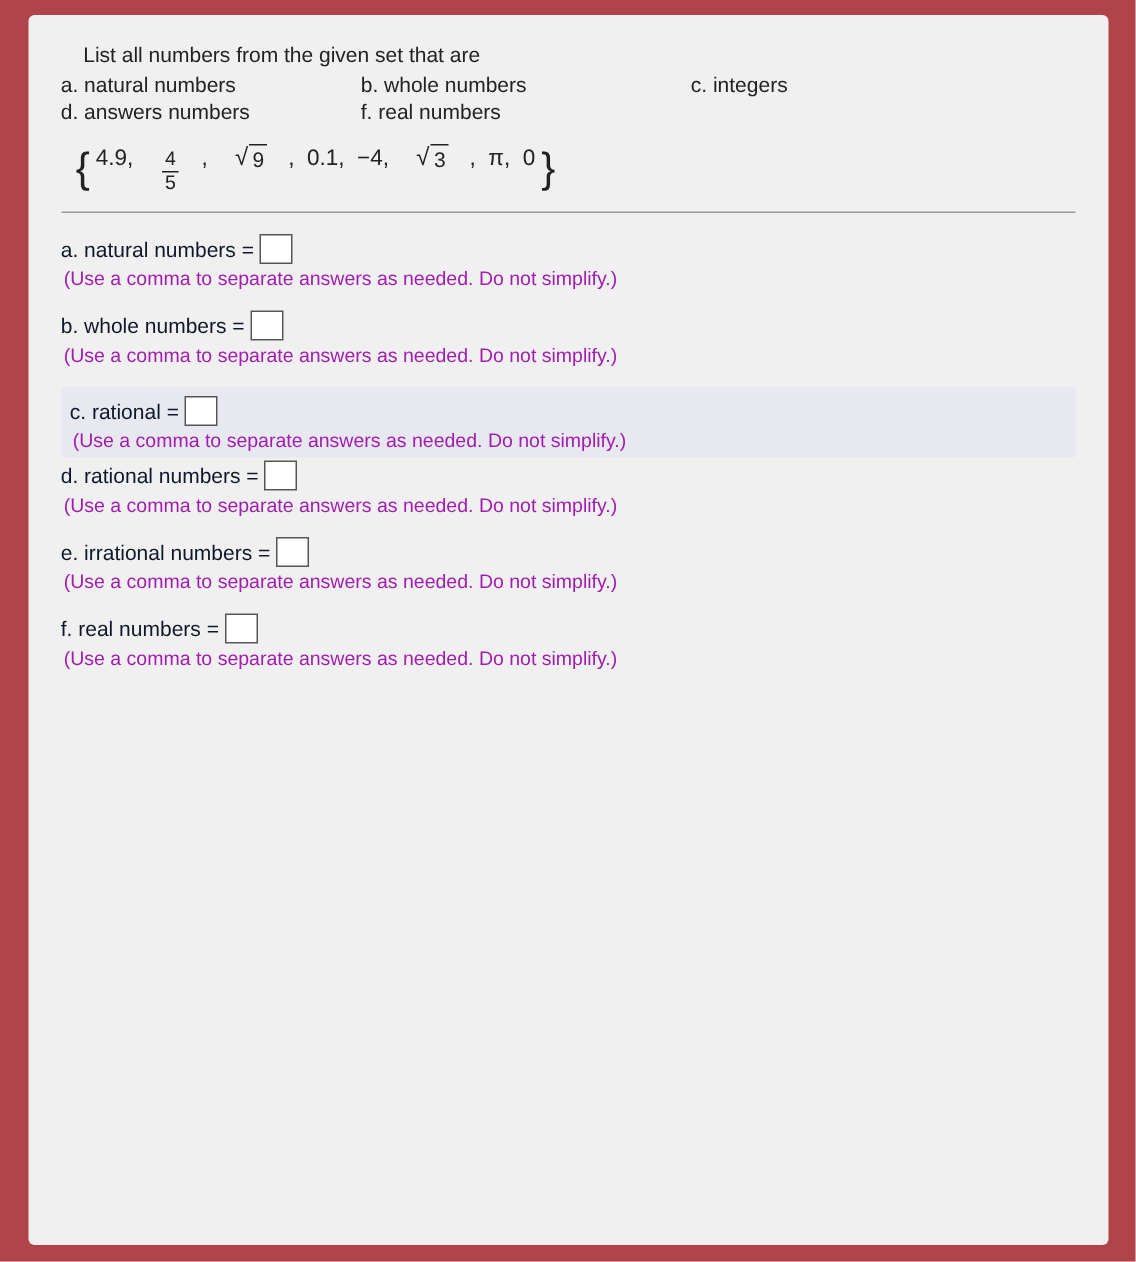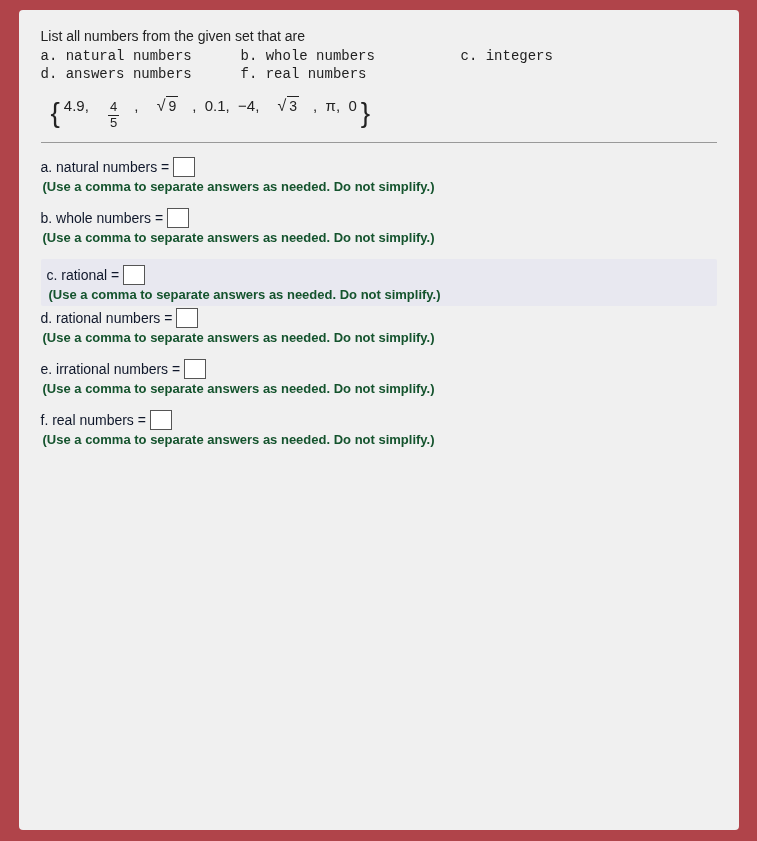--- a/index.html
+++ b/index.html
@@ -19,28 +19,28 @@
       width: 720px;
       min-height: 820px;
       border-radius: 4px;
       padding: 18px 22px 24px 22px;
     }
 
     .header-text {
       font-size: 14px;
       color: #222;
       margin-bottom: 4px;
+      margin-left: 15px;
     }
 
     .categories-grid {
       display: grid;
       grid-template-columns: 200px 220px 160px;
       row-gap: 2px;
       margin-bottom: 14px;
-      font-family: Liberation Mono, monospace;
     }
 
     .category-item {
       font-size: 14px;
       color: #222;
     }
 
     .set-display {
       font-size: 16px;
       color: #222;
@@ -125,23 +125,22 @@
       display: inline-block;
       width: 22px;
       height: 20px;
       border: 1.5px solid #555;
       background: white;
       vertical-align: middle;
     }
 
     .hint-text {
       font-size: 13px;
-      color: #14532d;
+      color: #a21caf;
       margin-left: 2px;
-      font-weight: bold;
     }
 
     .section-c {
       background-color: #e8e8f0;
       padding: 6px 6px 4px 6px;
       margin-bottom: 2px;
       border-radius: 2px;
     }
   </style>
 </head>

